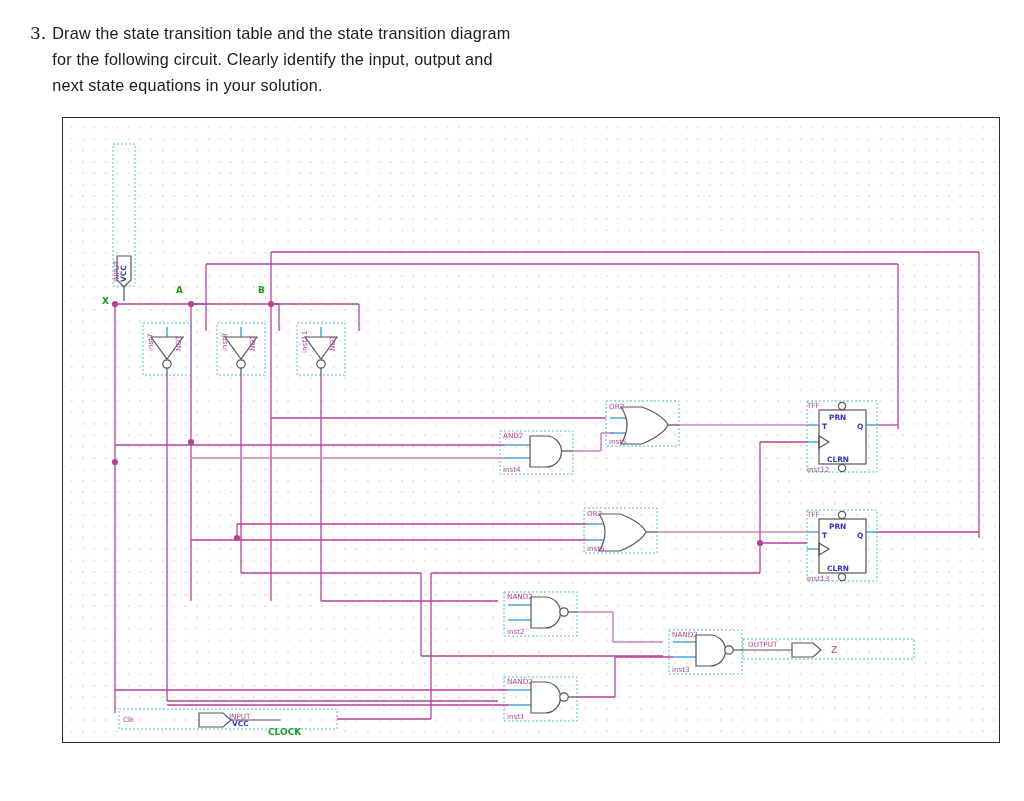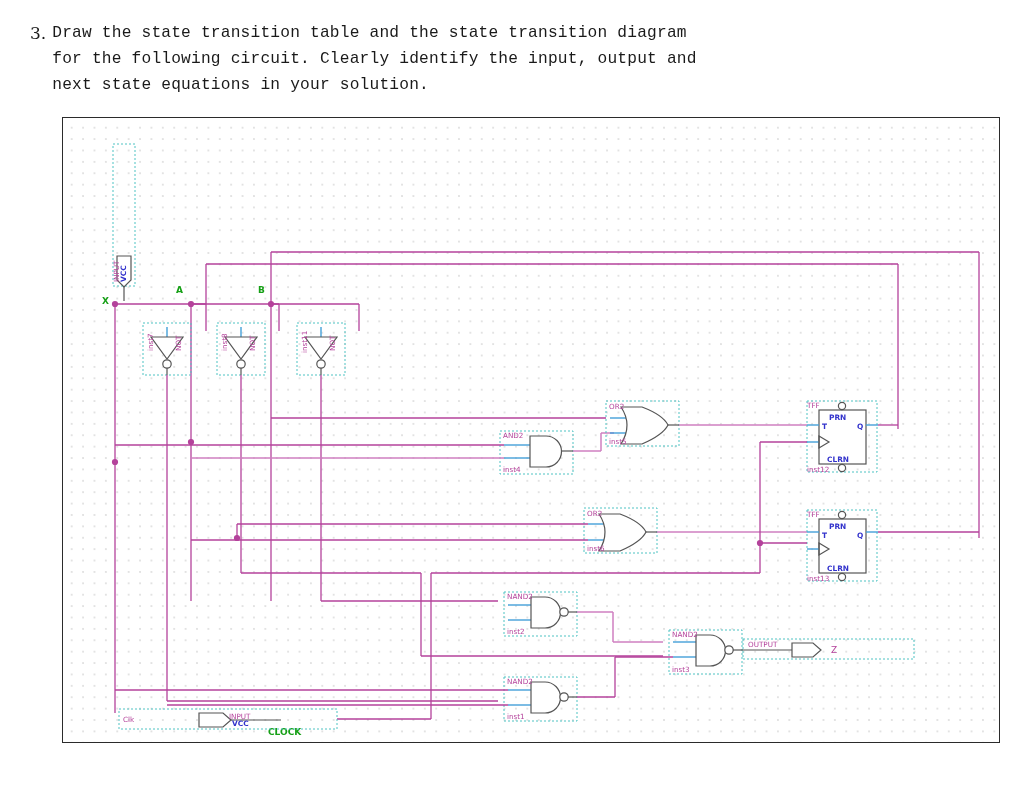--- a/index.html
+++ b/index.html
@@ -27,21 +27,21 @@
   }
   #q-number {
     font-family: "DejaVu Serif", serif;
     font-size: 17px;
     color: #1a1a1a;
     line-height: 26px;
     margin-right: 6px;
     white-space: pre;
   }
   #q-body {
-    font-family: Liberation Mono, monospace;
+    font-family: Liberation Sans, sans-serif;
     font-size: 16.2px;
     color: #1a1a1a;
     line-height: 26px;
     letter-spacing: 0.2px;
     white-space: pre-wrap;
   }
 
   
   #canvas-wrap {
     position: absolute;

